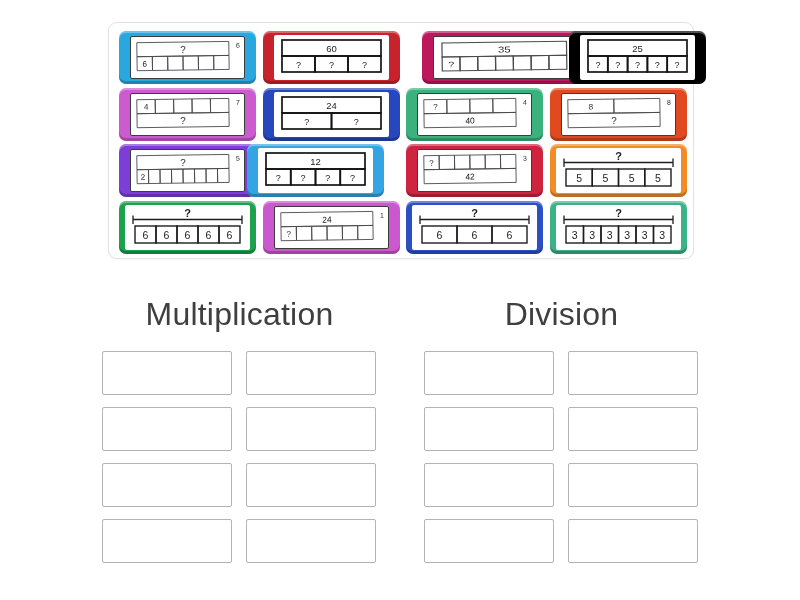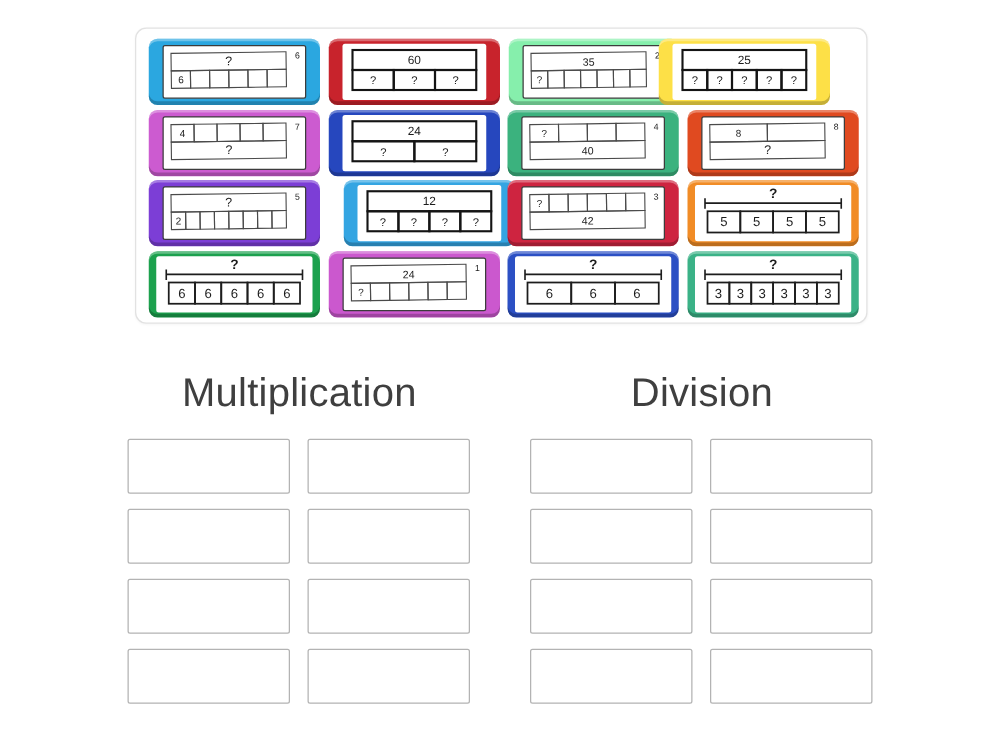--- a/index.html
+++ b/index.html
@@ -67,38 +67,38 @@
             <text x="57.5" y="13.5" font-size="9.5" text-anchor="middle" dominant-baseline="central">60</text>
             <rect x="8" y="21" width="33" height="16" fill="none" stroke="#141414" stroke-width="1.7"></rect>
             <text x="24.5" y="29.5" font-size="9" text-anchor="middle" dominant-baseline="central">?</text>
             <rect x="41" y="21" width="33" height="16" fill="none" stroke="#141414" stroke-width="1.7"></rect>
             <text x="57.5" y="29.5" font-size="9" text-anchor="middle" dominant-baseline="central">?</text>
             <rect x="74" y="21" width="33" height="16" fill="none" stroke="#141414" stroke-width="1.7"></rect>
             <text x="90.5" y="29.5" font-size="9" text-anchor="middle" dominant-baseline="central">?</text>
           </svg>
         </div>
       </div>
-      <div class="card" style="left: 298px; top: 8px; background: #86efac;">
+      <div class="card" style="left: 313px; top: 8px; background: #be185d; padding-left: 40px;">
         <div class="panel sketch">
           <svg viewBox="0 0 113 41" preserveAspectRatio="none">
             <rect x="6" y="5" width="92" height="14" fill="none" stroke="#4a4a4a" stroke-width="0.9"></rect>
             <text x="52" y="12.5" font-size="8.5" text-anchor="middle" dominant-baseline="central">35</text>
             <rect x="6" y="19" width="13.142857142857142" height="14" fill="none" stroke="#4a4a4a" stroke-width="0.9"></rect>
             <text x="12.571428571428571" y="26.5" font-size="8" text-anchor="middle" dominant-baseline="central">?</text>
             <rect x="19.142857142857142" y="19" width="13.142857142857142" height="14" fill="none" stroke="#4a4a4a" stroke-width="0.9"></rect>
             <rect x="32.285714285714285" y="19" width="13.142857142857142" height="14" fill="none" stroke="#4a4a4a" stroke-width="0.9"></rect>
             <rect x="45.42857142857143" y="19" width="13.142857142857142" height="14" fill="none" stroke="#4a4a4a" stroke-width="0.9"></rect>
             <rect x="58.57142857142857" y="19" width="13.142857142857142" height="14" fill="none" stroke="#4a4a4a" stroke-width="0.9"></rect>
             <rect x="71.71428571428571" y="19" width="13.142857142857142" height="14" fill="none" stroke="#4a4a4a" stroke-width="0.9"></rect>
             <rect x="84.85714285714286" y="19" width="13.142857142857142" height="14" fill="none" stroke="#4a4a4a" stroke-width="0.9"></rect>
             <text x="107" y="9" font-size="7" text-anchor="middle" dominant-baseline="central">2</text>
           </svg>
         </div>
       </div>
-      <div class="card" style="left: 418px; top: 8px; background: #fde047;">
+      <div class="card" style="left: 460px; top: 8px; background: #000000;">
         <div class="panel print">
           <svg viewBox="0 0 115 45" preserveAspectRatio="none">
             <rect x="8" y="5" width="99" height="16" fill="none" stroke="#141414" stroke-width="1.7"></rect>
             <text x="57.5" y="13.5" font-size="9.5" text-anchor="middle" dominant-baseline="central">25</text>
             <rect x="8" y="21" width="19.8" height="16" fill="none" stroke="#141414" stroke-width="1.7"></rect>
             <text x="17.9" y="29.5" font-size="9" text-anchor="middle" dominant-baseline="central">?</text>
             <rect x="27.8" y="21" width="19.8" height="16" fill="none" stroke="#141414" stroke-width="1.7"></rect>
             <text x="37.7" y="29.5" font-size="9" text-anchor="middle" dominant-baseline="central">?</text>
             <rect x="47.6" y="21" width="19.8" height="16" fill="none" stroke="#141414" stroke-width="1.7"></rect>
             <text x="57.5" y="29.5" font-size="9" text-anchor="middle" dominant-baseline="central">?</text>
@@ -173,21 +173,21 @@
             <rect x="29" y="19" width="11.5" height="14" fill="none" stroke="#4a4a4a" stroke-width="0.9"></rect>
             <rect x="40.5" y="19" width="11.5" height="14" fill="none" stroke="#4a4a4a" stroke-width="0.9"></rect>
             <rect x="52" y="19" width="11.5" height="14" fill="none" stroke="#4a4a4a" stroke-width="0.9"></rect>
             <rect x="63.5" y="19" width="11.5" height="14" fill="none" stroke="#4a4a4a" stroke-width="0.9"></rect>
             <rect x="75" y="19" width="11.5" height="14" fill="none" stroke="#4a4a4a" stroke-width="0.9"></rect>
             <rect x="86.5" y="19" width="11.5" height="14" fill="none" stroke="#4a4a4a" stroke-width="0.9"></rect>
             <text x="107" y="9" font-size="7" text-anchor="middle" dominant-baseline="central">5</text>
           </svg>
         </div>
       </div>
-      <div class="card" style="left: 166px; top: 121px; background: rgb(52, 165, 226);">
+      <div class="card" style="left: 138px; top: 121px; background: rgb(52, 165, 226);">
         <div class="panel print">
           <svg viewBox="0 0 115 45" preserveAspectRatio="none">
             <rect x="8" y="5" width="99" height="16" fill="none" stroke="#141414" stroke-width="1.7"></rect>
             <text x="57.5" y="13.5" font-size="9.5" text-anchor="middle" dominant-baseline="central">12</text>
             <rect x="8" y="21" width="24.75" height="16" fill="none" stroke="#141414" stroke-width="1.7"></rect>
             <text x="20.375" y="29.5" font-size="9" text-anchor="middle" dominant-baseline="central">?</text>
             <rect x="32.75" y="21" width="24.75" height="16" fill="none" stroke="#141414" stroke-width="1.7"></rect>
             <text x="45.125" y="29.5" font-size="9" text-anchor="middle" dominant-baseline="central">?</text>
             <rect x="57.5" y="21" width="24.75" height="16" fill="none" stroke="#141414" stroke-width="1.7"></rect>
             <text x="69.875" y="29.5" font-size="9" text-anchor="middle" dominant-baseline="central">?</text>

